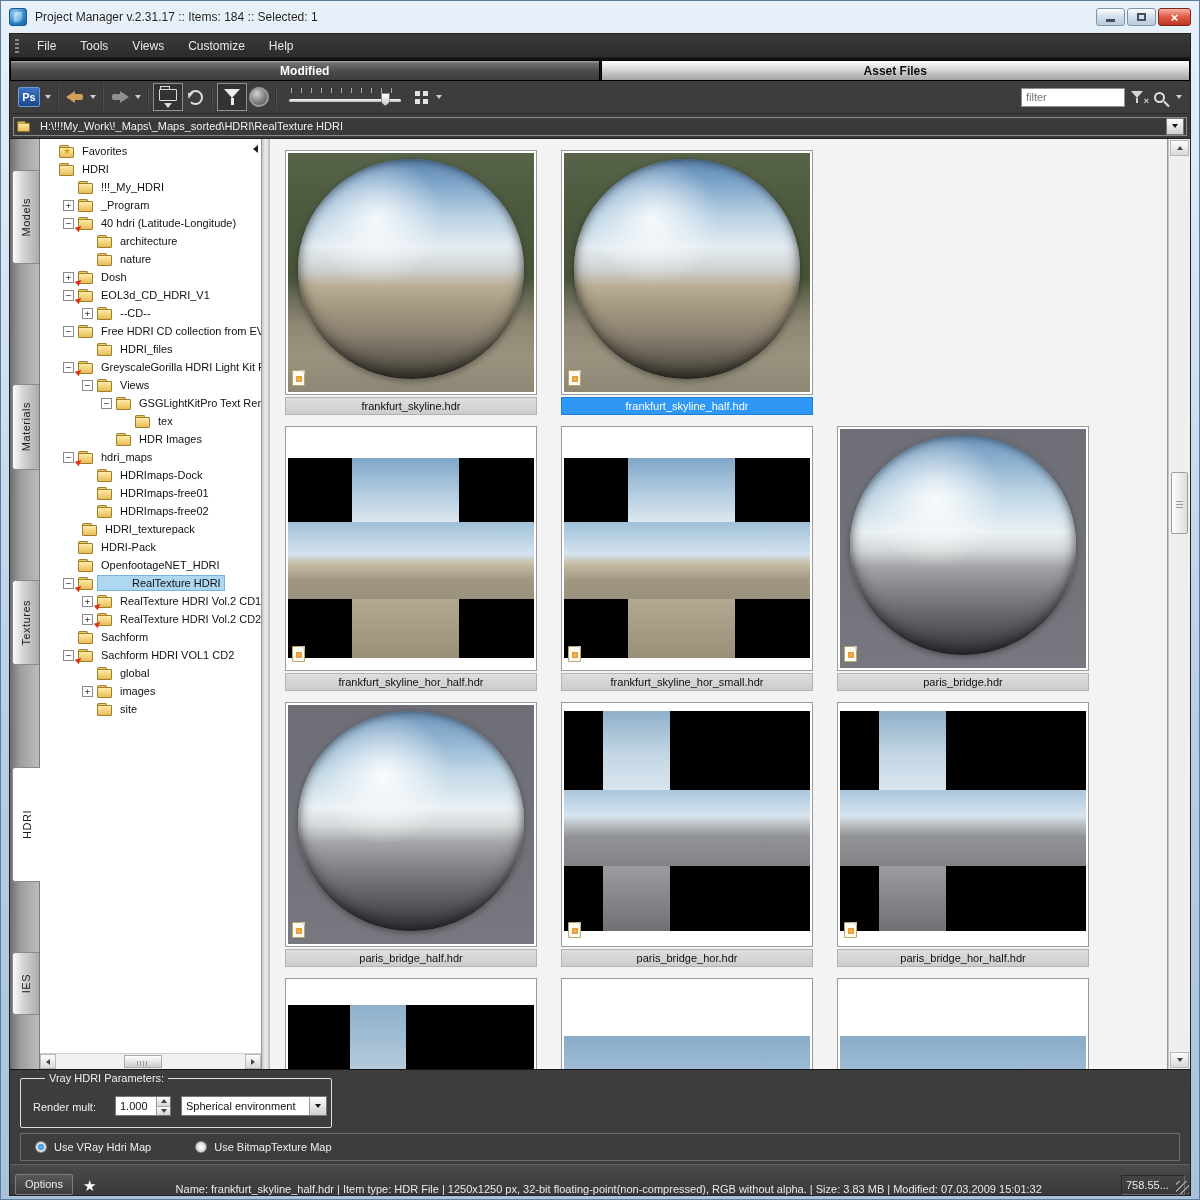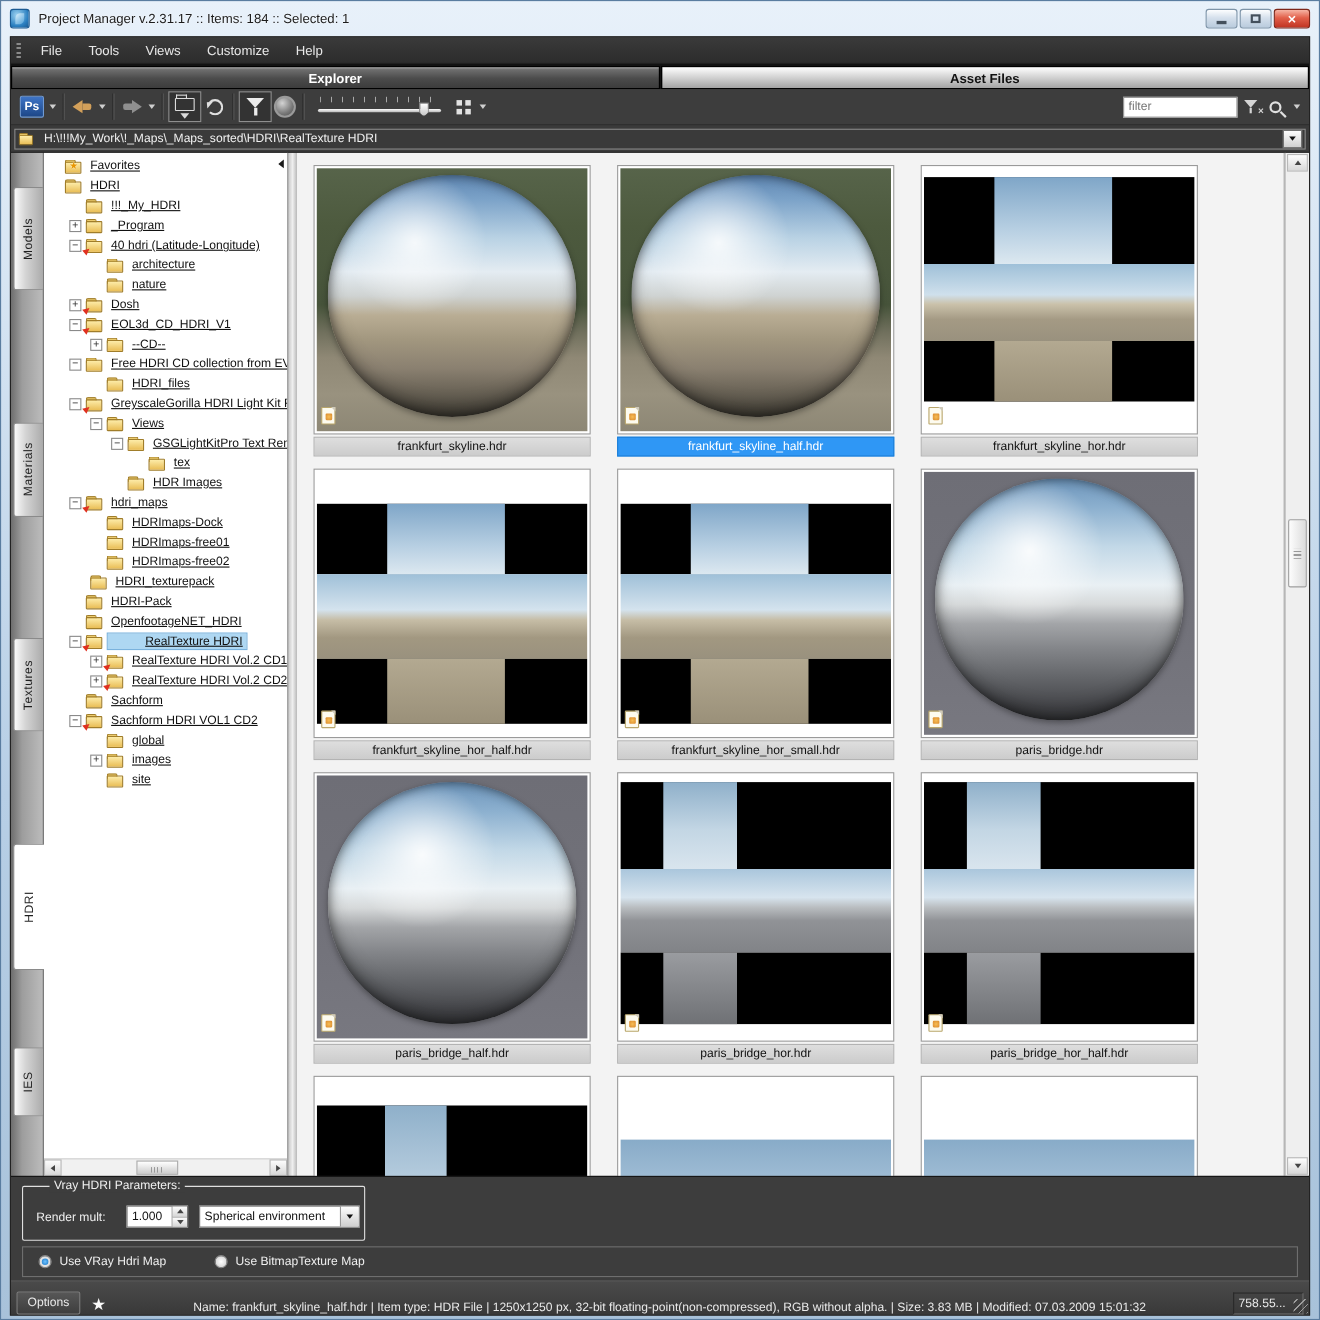--- a/index.html
+++ b/index.html
@@ -99,21 +99,21 @@
   .tree-row { height:18px; display:flex; align-items:center; white-space:nowrap; font-size:11px; color:#111; }
   .exp { width:11px; height:11px; border:1px solid #8a8a8a; background:#fff; font:9px/9px "DejaVu Sans Mono",monospace;
     text-align:center; color:#333; margin-right:4px; flex:none; }
   .exp-sp { width:15px; flex:none; }
   .f-icon { position:relative; width:16px; height:13px; flex:none; margin-right:4px; }
   .f-icon::before { content:''; position:absolute; left:0; top:0; width:8px; height:4px; background:#eccb6d; border:1px solid #a07d2a; border-bottom:0; border-radius:2px 2px 0 0; }
   .f-icon::after { content:''; position:absolute; left:0; top:2px; right:1px; bottom:0; background:linear-gradient(180deg,#fdeca9,#e9bd55); border:1px solid #a07d2a; border-radius:1px; }
   .star-ico { position:absolute; z-index:2; left:4px; top:2px; color:#e89600; font-size:9px; font-style:normal; line-height:1; text-shadow:0 0 1px #fff; }
   .badge-ico { position:absolute; z-index:2; left:-2px; bottom:-1px; width:0; height:0; border-left:6px solid #e03020;
     border-top:3px solid transparent; border-bottom:3px solid transparent; transform:rotate(-40deg); }
-  .tree-label { padding:1px 3px;text-decoration:underline; }
+  .tree-label { padding:1px 3px; }
   .tree-label.selected { background:#aed7f2; outline:1px solid #7ab2dd;padding-left:34px; }
   .collapse-arrow { position:absolute; top:6px; right:3px; width:0; height:0; border-top:4px solid transparent; border-bottom:4px solid transparent; border-right:5px solid #1a1a1a; }
   .hscroll { position:absolute; left:0; right:0; bottom:0; height:16px; background:#f1f1f1; border-top:1px solid #cfcfcf; display:flex; }
   .hs-btn { width:16px; height:100%; border:1px solid #b8b8b8; background:linear-gradient(#fdfdfd,#d8d8d8); display:flex; align-items:center; justify-content:center; flex:none; }
   .tri-l { width:0; height:0; border-top:3px solid transparent; border-bottom:3px solid transparent; border-right:4px solid #444; }
   .tri-r { width:0; height:0; border-top:3px solid transparent; border-bottom:3px solid transparent; border-left:4px solid #444; }
   .tri-u { width:0; height:0; border-left:3px solid transparent; border-right:3px solid transparent; border-bottom:4px solid #444; }
   .tri-d { width:0; height:0; border-left:3px solid transparent; border-right:3px solid transparent; border-top:4px solid #444; }
   .hs-track { flex:1; position:relative; }
   .hs-thumb { position:absolute; left:68px; width:38px; top:1px; bottom:1px; border:1px solid #aaa; background:linear-gradient(#fff,#ccc); }
@@ -237,21 +237,21 @@
       <span class="menu-items" style="display:flex;">
           <span class="menu-item">File</span>
           <span class="menu-item">Tools</span>
           <span class="menu-item">Views</span>
           <span class="menu-item">Customize</span>
           <span class="menu-item">Help</span>
         </span>
     </div>
 
     <div class="tabbar">
-      <div class="tab active">Explorer</div>
+      <div class="tab active">Modified</div>
       <div class="tab inactive">Asset Files</div>
     </div>
 
     <div class="toolbar">
       <div class="tbtn">
           <span class="ps-ico">Ps</span>
         </div>
       <div class="caret-btn">
           <span class="caret"></span>
         </div>
@@ -556,31 +556,20 @@
             <div class="tlabel">frankfurt_skyline.hdr</div>
           </div>
           <div class="tcell" style="left: 291px; top: 11px;">
             <div class="tbox">
               <div class="timg k-ball-fr">
                 <div class="ball"></div>
               </div>
               <span class="file-badge"></span>
             </div>
             <div class="tlabel sel">frankfurt_skyline_half.hdr</div>
-          </div>
-          <div class="tcell" style="left: 567px; top: 11px;">
-            <div class="tbox">
-              <div class="timg k-cross-fr">
-                <div class="t"></div>
-                <div class="m"></div>
-                <div class="b"></div>
-              </div>
-              <span class="file-badge"></span>
-            </div>
-            <div class="tlabel">frankfurt_skyline_hor.hdr</div>
           </div>
           <div class="tcell" style="left: 15px; top: 287px;">
             <div class="tbox">
               <div class="timg k-cross-frh">
                 <div class="t"></div>
                 <div class="m"></div>
                 <div class="b"></div>
               </div>
               <span class="file-badge"></span>
             </div>

